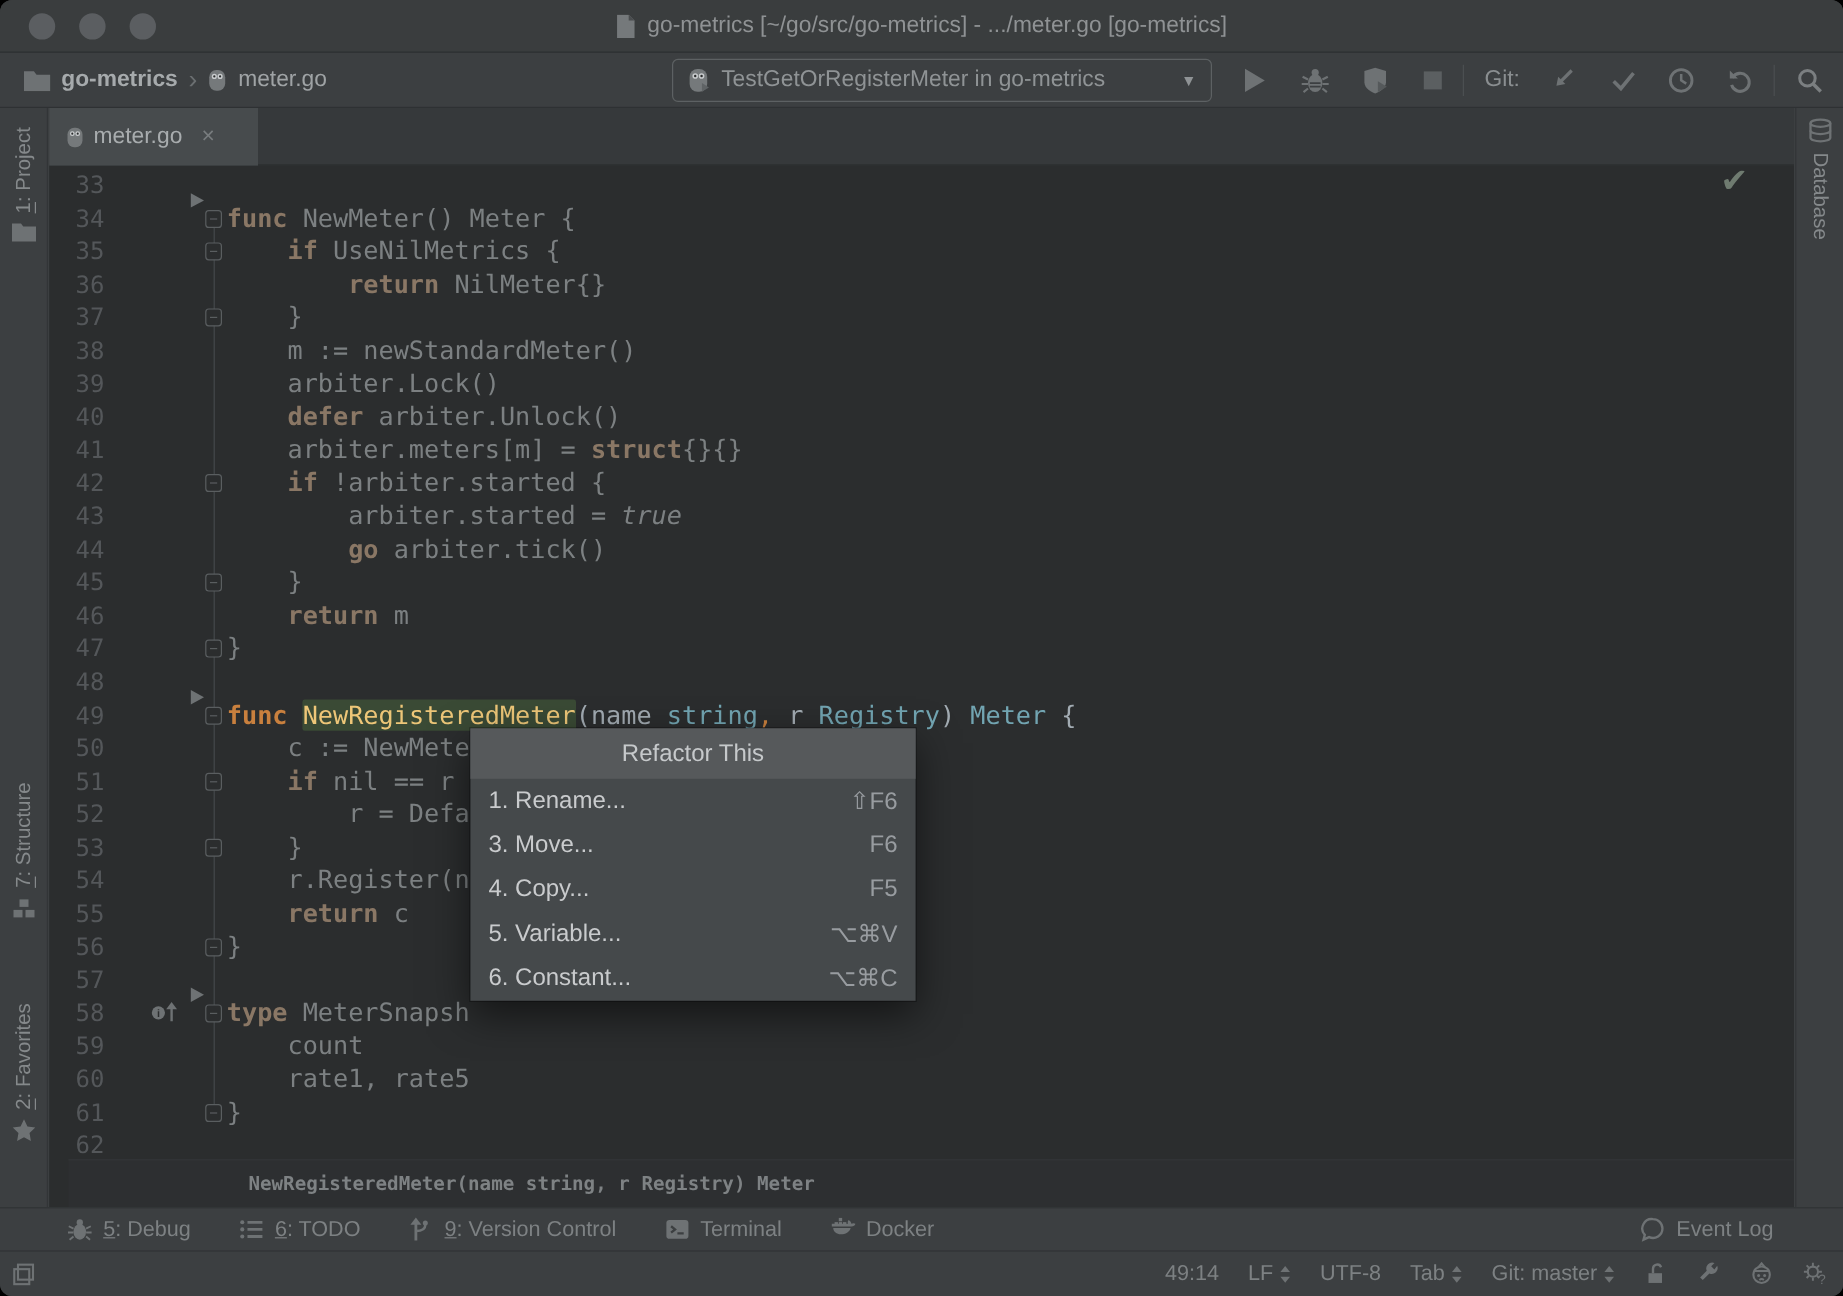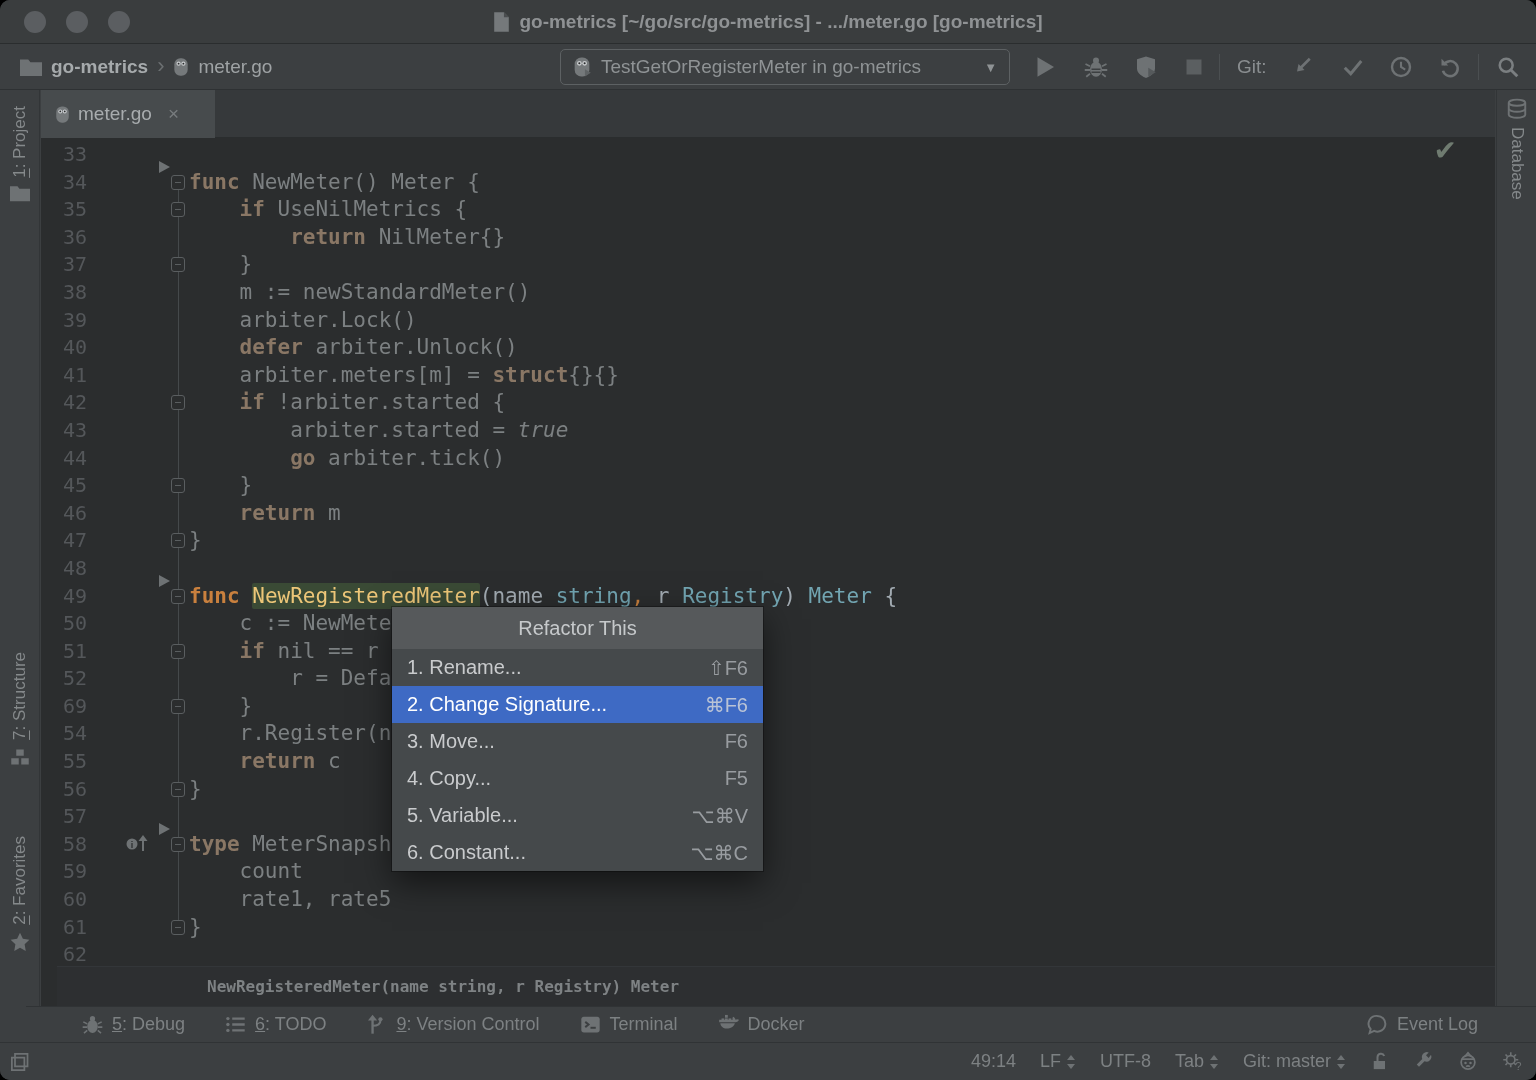--- a/index.html
+++ b/index.html
@@ -2,21 +2,21 @@
 <html><head>
 <meta charset="utf-8">
 <style>
   html,body{margin:0;padding:0;background:#000;}
   *{box-sizing:border-box;}
   .window{position:relative;width:1536px;height:1080px;background:#3C3F41;
     border-radius:10px;overflow:hidden;font-family:"Liberation Sans",sans-serif;
     -webkit-font-smoothing:antialiased;}
   
   .titlebar{position:absolute;top:0;left:0;right:0;height:44px;background:#3A3D3E;
-    border-bottom:1px solid #2A2D2E;display:flex;align-items:center;justify-content:center;font-weight:bold;}
+    border-bottom:1px solid #2A2D2E;display:flex;align-items:center;justify-content:center;}
   .traffic{position:absolute;left:24px;top:0;height:44px;display:flex;align-items:center;gap:20px;}
   .tl{width:22px;height:22px;border-radius:50%;background:#5B5E61;}
   .title-wrap{display:flex;align-items:center;gap:9px;color:#8F9294;font-size:19px;}
   
   .navbar{position:absolute;top:44px;left:0;right:0;height:46px;background:#3C3F41;
     border-bottom:1px solid #2E3133;}
   .crumbs{position:absolute;left:20px;top:0;height:46px;display:flex;align-items:center;gap:9px;}
   .crumb-proj{color:#A6AAAC;font-size:19px;font-weight:bold;}
   .crumb-sep{color:#6B6F71;font-size:22px;margin-top:-3px;}
   .crumb-file{color:#9FA3A5;font-size:19px;}
@@ -76,21 +76,21 @@
   .popup-row{height:37px;display:flex;align-items:center;justify-content:space-between;
     padding:0 15px;font-size:20px;color:#C9CBCD;}
   .popup-row .sc{color:#989CA0;}
   .popup-row.selected{background:#3E6AC4;color:#FFFFFF;}
   .popup-row.selected .sc{color:#B9C3D6;}
   .popup-sep{height:31px;display:flex;align-items:center;gap:10px;padding:0;}
   .popup-sep .line{flex:1;height:1px;background:#595D5F;}
   .popup-sep .sep-lbl{color:#9EA2A4;font-size:20px;font-weight:bold;}
   
   .toolwin-bar{position:absolute;left:0;right:0;top:1006px;height:36px;background:#3C3F41;
-    border-top:1px solid #303335;display:flex;align-items:center;margin-left:26px;}
+    border-top:1px solid #303335;display:flex;align-items:center;}
   .tw-left{display:flex;align-items:center;gap:40px;padding-left:56px;flex:1;}
   .tw-right{display:flex;align-items:flex-start;padding-right:58px;}
   .tw-btn{display:flex;align-items:center;gap:9px;color:#7D8183;font-size:18px;white-space:nowrap;}
   .tw-btn .tico{width:21px;height:21px;color:#6E7274;flex:none;}
   .statusbar{position:absolute;left:0;right:0;top:1042px;height:38px;background:#3C3F41;
     border-top:1px solid #303335;display:flex;align-items:center;color:#7D8183;font-size:18px;}
   .sb-left{padding-left:10px;display:flex;align-items:center;}
   .sb-right{margin-left:auto;display:flex;gap:24px;padding-right:14px;}
   .sb-item{display:flex;align-items:center;gap:5px;white-space:nowrap;}
   .sb-ico{width:20px;height:20px;color:#6E7274;}
@@ -288,21 +288,21 @@
           <div class="ln">43</div>
           <div class="ln">44</div>
           <div class="ln">45</div>
           <div class="ln">46</div>
           <div class="ln">47</div>
           <div class="ln">48</div>
           <div class="ln">49</div>
           <div class="ln">50</div>
           <div class="ln">51</div>
           <div class="ln">52</div>
-          <div class="ln">69</div>
+          <div class="ln">53</div>
           <div class="ln">54</div>
           <div class="ln">55</div>
           <div class="ln">56</div>
           <div class="ln">57</div>
           <div class="ln">58</div>
           <div class="ln">59</div>
           <div class="ln">60</div>
           <div class="ln">61</div>
           <div class="ln">62</div>
         </div>
@@ -351,24 +351,20 @@
     <div class="breadcrumb">NewRegisteredMeter(name string, r Registry) Meter</div>
   </div>
 
   <div class="popup">
     <div class="popup-header">Refactor This</div>
     <div id="popup-list">
         <div class="popup-row">
           <span>1. Rename...</span>
           <span class="sc">⇧F6</span>
         </div>
-        <div class="popup-row selected">
-          <span>2. Change Signature...</span>
-          <span class="sc">⌘F6</span>
-        </div>
         <div class="popup-row">
           <span>3. Move...</span>
           <span class="sc">F6</span>
         </div>
         <div class="popup-row">
           <span>4. Copy...</span>
           <span class="sc">F5</span>
         </div>
         <div class="popup-row">
           <span>5. Variable...</span>

